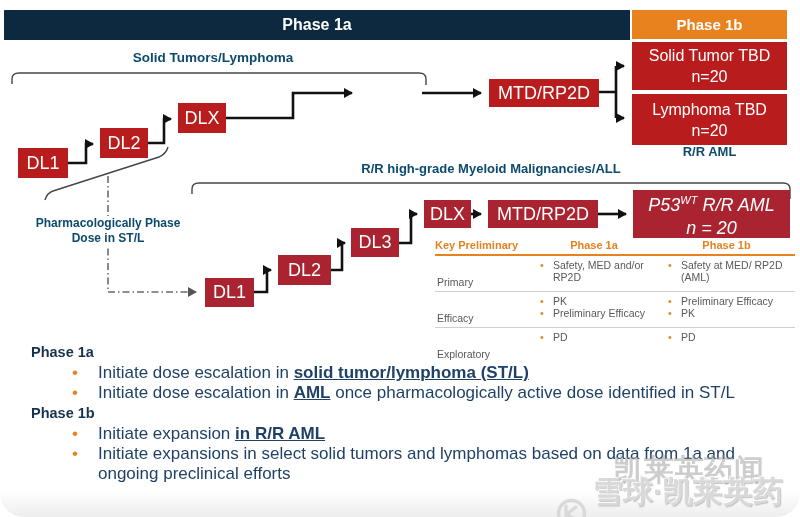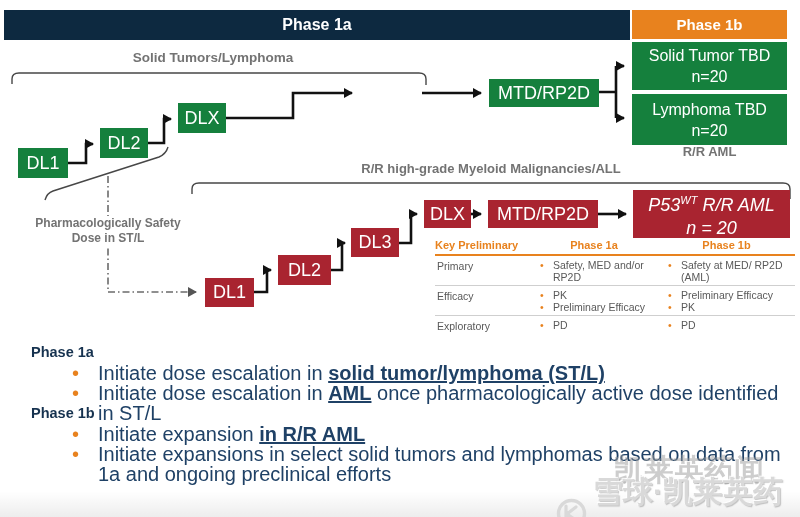--- a/index.html
+++ b/index.html
@@ -1,53 +1,53 @@
 <!DOCTYPE html>
 <html><head>
 <meta charset="utf-8">
 <style>
   html,body { margin:0; padding:0; }
   body { font-family:"Liberation Sans", sans-serif; background:#fff; }
-  .stage { position:relative; width:800px; height:517px; background:#ffffff; overflow:hidden; }
+  .stage { position:relative; width:800px; height:517px; background:#ffffff; overflow:hidden;border-radius:24px; }
   .abs { position:absolute; }
   svg.layer { position:absolute; left:0; top:0; width:800px; height:517px; z-index:1; }
 
   
   .bar { display:flex; align-items:center; justify-content:center; color:#fff; font-weight:bold; z-index:2; }
   .bar-navy { background:#0d2940; font-size:16px; }
   .bar-orange { background:#e8821e; font-size:15px; }
 
   
   .node { display:flex; align-items:center; justify-content:center; color:#fff; z-index:2; text-align:center; }
-  .node-blue { background:#15803d; }
+  .node-blue { background:#b91c1c; }
   .node-red { background:#a92430; }
   .node-2l { flex-direction:column; line-height:21px; font-size:16px; }
   .dl { font-size:18px; }
   sub.dlsub { font-size:11px; vertical-align:-4px; }
   sup.p53sup { font-size:11px; vertical-align:7px; }
 
-  .lbl-navy { color:#737373; font-weight:bold; z-index:2; }
+  .lbl-navy { color:#0c4a6e; font-weight:bold; z-index:2; }
   .center { text-align:center; }
 
   
   .obj-table { z-index:2; font-size:10.5px; color:#595959; }
   .obj-grid { display:grid; grid-template-columns:95px 128px 137px; }
   .obj-head { color:#e8821e; font-weight:bold; font-size:11px; padding-bottom:3px; }
   .obj-head.c { text-align:center; }
   .obj-sep-orange { grid-column:1 / 4; border-bottom:2px solid #e8821e; }
   .obj-sep { grid-column:1 / 4; border-bottom:1px solid #cfcfcf; }
-  .obj-label { padding:4px 0 3px 2px; }
+  .obj-label { padding:4px 0 3px 2px;margin-top:16px; }
   .obj-cell { padding:3px 0 2px 10px; }
   .obj-item { display:flex; }
   .obj-item::before { content:"•"; color:#e8821e; width:13px; flex:0 0 13px; }
 
   
   .sum-head { color:#16324f; font-weight:bold; font-size:14.5px; z-index:2; }
   .sum-bullets { z-index:2; position:absolute; }
-  .bullet-row { display:flex; font-size:20px; color:#1f4166; line-height:20px; }
+  .bullet-row { display:flex; font-size:17px; color:#1f4166; line-height:20px; }
   .bullet-row::before { content:"•"; color:#e8821e; margin-left:72px; width:26px; flex:0 0 26px; }
   .bullet-text { width:688px; }
   .em { font-weight:bold; text-decoration:underline; }
 
   
   .wm-main { display:flex; align-items:center; gap:6px; z-index:3;
              color:#d9d9d9; font-size:30px; font-weight:bold;
              text-shadow:-1px -1px 1px rgba(255,255,255,.95), 1px 1px 1px rgba(140,140,140,.5); }
   .wm-overlay { z-index:3; color:#9c9c9c; opacity:.5; font-size:30px; font-weight:bold; }
   .bottom-fade { position:absolute; left:0; right:0; bottom:0; height:26px;
@@ -119,21 +119,21 @@
     <span>Solid Tumor TBD</span>
     <span>n=20</span>
   </div>
   <div class="abs node node-blue node-2l" style="left:632px; top:94px; width:155px; height:51px;">
     <span>Lymphoma TBD</span>
     <span>n=20</span>
   </div>
   <div class="abs lbl-navy center" style="left:632px; top:144px; width:155px; font-size:13px;">R/R AML</div>
 
   <div class="abs lbl-navy center" style="left:25px; top:216px; width:166px; font-size:12px; line-height:15px; background:#fff;">
-    <div>Pharmacologically Safety</div>
+    <div>Pharmacologically Phase</div>
     <div>Dose in ST/L</div>
   </div>
 
   <div class="abs node node-red dl" style="left:205px; top:278px; width:49px; height:29px;">
       <span>DL1</span>
     </div>
   <div class="abs node node-red dl" style="left:278px; top:255px; width:53px; height:30px;">
       <span>DL2</span>
     </div>
   <div class="abs node node-red dl" style="left:351px; top:228px; width:48px; height:29px;">

